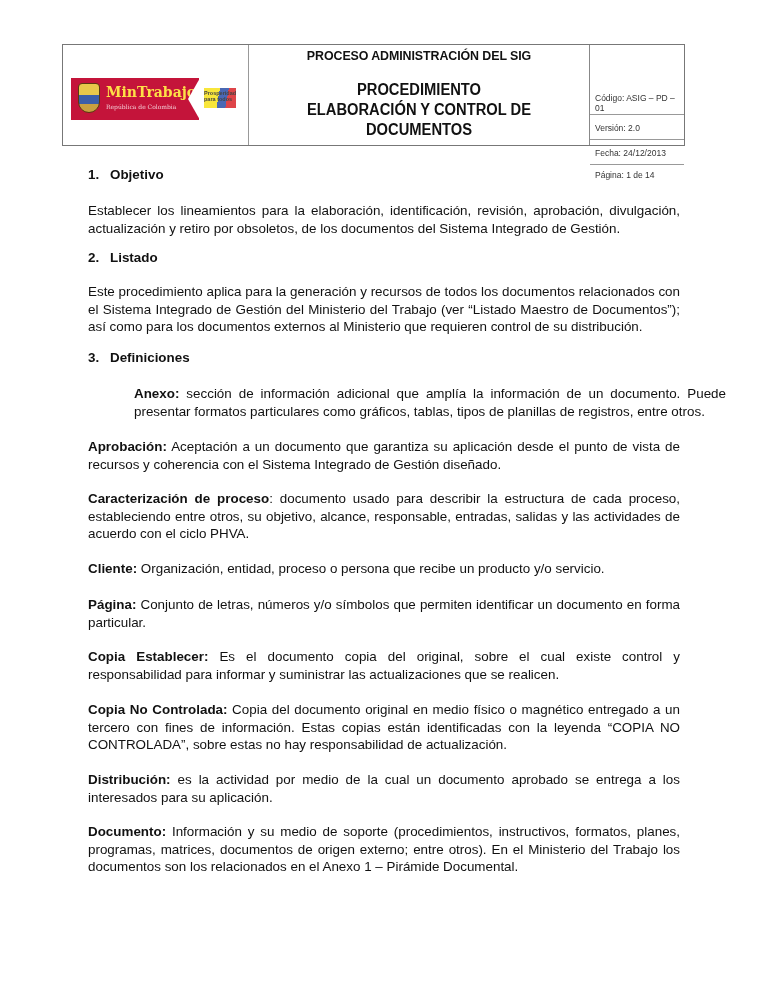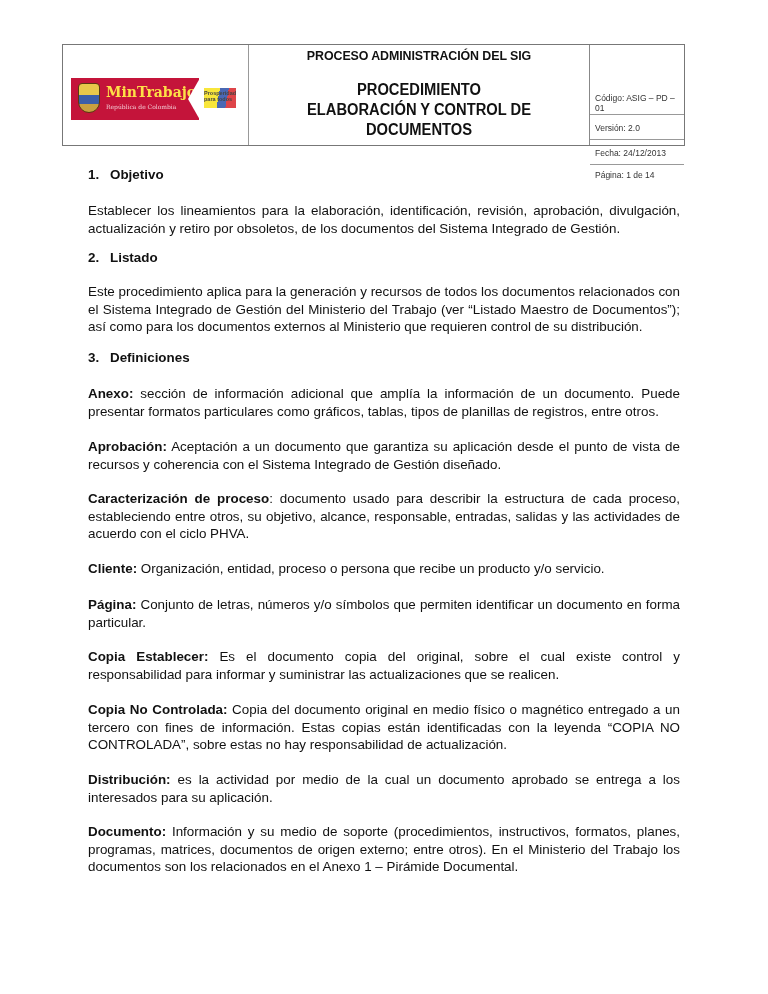--- a/index.html
+++ b/index.html
@@ -98,21 +98,21 @@
 
     <h3 class="h" style="top:89px;font-size:13.4px;">
       <span class="num">2.</span><span>Listado</span>
     </h3>
     <p class="p" style="top:123px;">Este procedimiento aplica para la generación y recursos de todos los documentos  relacionados con el Sistema Integrado de Gestión del Ministerio del Trabajo (ver “Listado Maestro de Documentos”); así como para los documentos externos al Ministerio que requieren control de su distribución.</p>
 
     <h3 class="h" style="top:189px;font-size:13.4px;">
       <span class="num">3.</span><span>Definiciones</span>
     </h3>
 
-    <p class="p" style="top:225px;"><b>Anexo:</b><span> sección de información adicional que amplía la información de un documento. Puede presentar formatos particulares como gráficos, tablas, tipos de planillas de registros, entre otros.</span></p>
+    <p class="p" style="top:225px;margin-left:46px;"><b>Anexo:</b><span> sección de información adicional que amplía la información de un documento. Puede presentar formatos particulares como gráficos, tablas, tipos de planillas de registros, entre otros.</span></p>
     <p class="p" style="top:278px;"><b>Aprobación:</b><span> Aceptación a un documento que garantiza su aplicación desde  el punto de vista de recursos y coherencia con el Sistema Integrado de Gestión diseñado.</span></p>
     <p class="p" style="top:330px;"><b>Caracterización de proceso</b><span>: documento usado para describir la estructura de cada proceso, estableciendo entre otros, su objetivo, alcance, responsable, entradas, salidas y las actividades de acuerdo con el ciclo PHVA.</span></p>
     <p class="p" style="top:400px;"><b>Cliente:</b><span> Organización, entidad, proceso o persona que recibe un producto y/o servicio.</span></p>
     <p class="p" style="top:436px;"><b>Página:</b><span> Conjunto de letras, números y/o símbolos que permiten identificar un documento en forma particular.</span></p>
     <p class="p" style="top:488px;"><b>Copia Establecer:</b><span> Es el documento copia del original, sobre el cual existe control y responsabilidad para informar y suministrar las actualizaciones que se realicen.</span></p>
     <p class="p" style="top:541px;"><b>Copia No Controlada:</b><span> Copia del documento original en medio físico o magnético  entregado a un tercero con fines de información. Estas copias están identificadas con la leyenda “COPIA NO CONTROLADA”, sobre estas no hay responsabilidad de actualización.</span></p>
     <p class="p" style="top:611px;"><b>Distribución:</b><span> es la actividad por medio de la cual un documento aprobado se entrega a los interesados para su aplicación.</span></p>
     <p class="p" style="top:663px;"><b>Documento:</b><span> Información y su medio de soporte (procedimientos, instructivos, formatos, planes, programas, matrices, documentos de origen externo; entre otros). En el Ministerio del Trabajo los documentos son los relacionados en el Anexo 1 – Pirámide Documental.</span></p>
   </div>
 

